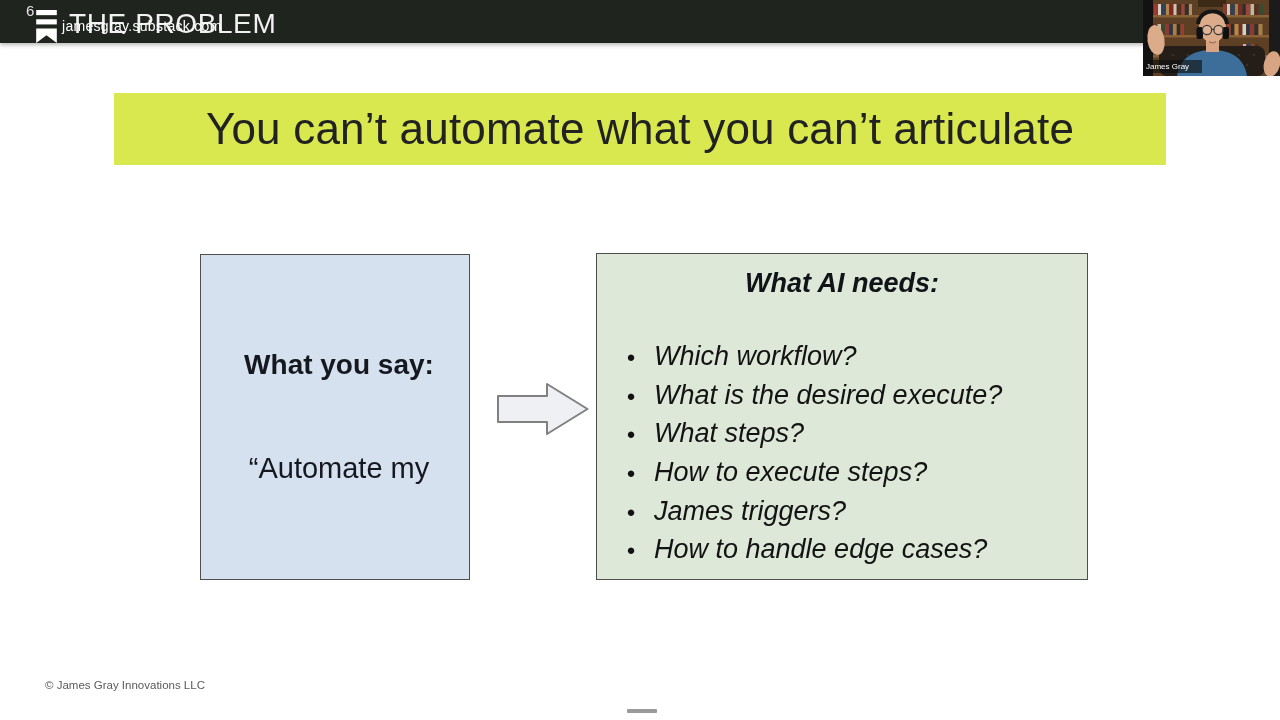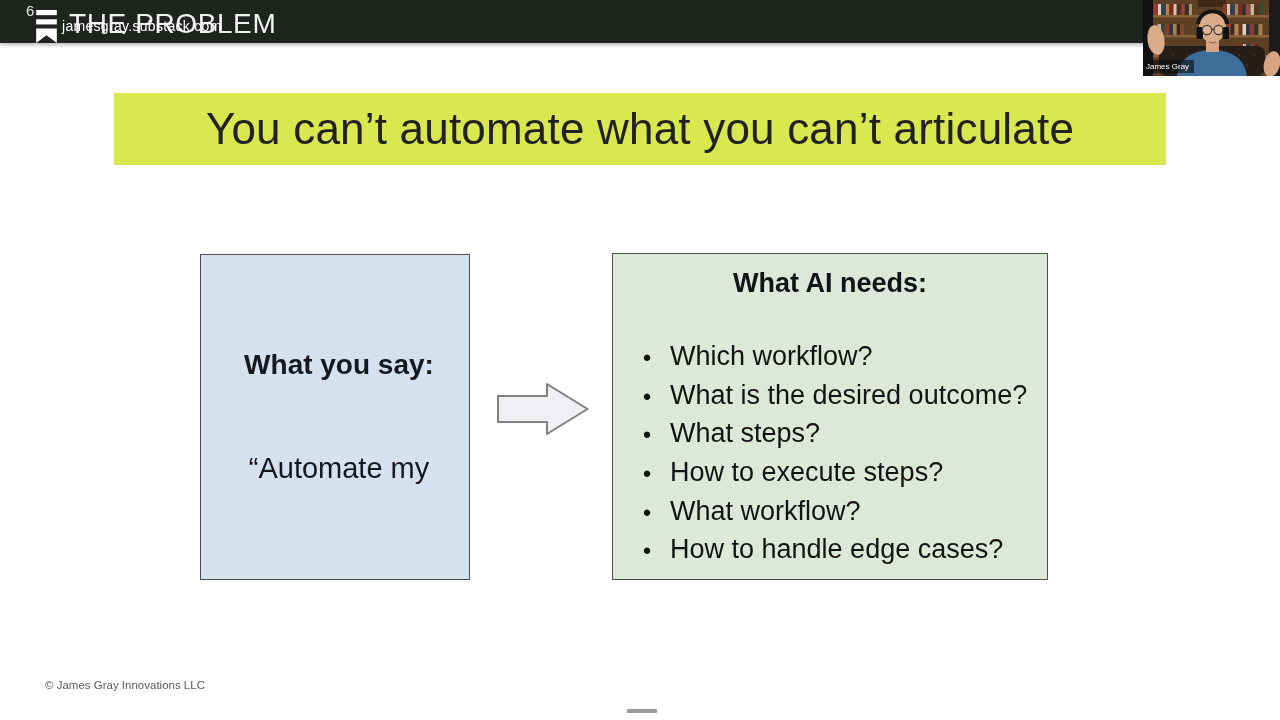--- a/index.html
+++ b/index.html
@@ -24,38 +24,38 @@
   }
   
   .webcam{
     position:absolute;left:1143px;top:0;width:137px;height:76px;
     background:#1a1a1a;z-index:5;cursor:pointer;
   }
   .webcam svg{display:block;}
   .cam-label{
     position:absolute;left:0;bottom:3px;max-width:90px;
     background:rgba(15,15,15,.62);color:#fff;font-size:8px;
-    padding:2px 5px 2px 3px;white-space:nowrap;
+    padding:2px 13px 2px 3px;white-space:nowrap;
   }
   
   .title-banner{
     position:absolute;left:114px;top:93px;width:1052px;height:72px;
     background:#d9e84e;display:flex;align-items:center;justify-content:center;
   }
   .title-banner span{font-size:44px;color:#222;letter-spacing:.2px;white-space:nowrap;}
   .box{position:absolute;box-sizing:border-box;border:1.5px solid #4f4f4f;}
   .left-box{
     left:200px;top:254px;width:270px;height:326px;background:#d6e1f0;
     display:flex;flex-direction:column;align-items:center;justify-content:center;
     gap:34px;text-align:center;padding-left:8px;
   }
   .left-heading{font-size:28px;font-weight:bold;color:#15181e;}
   .left-quote{font-size:29px;color:#15181e;line-height:35px;margin-top:36px;}
   .arrow-wrap{position:absolute;left:497px;top:382px;width:92px;height:54px;}
-  .right-box{left:612px;top:253px;width:436px;height:327px;background:#dde8d8;}
+  .right-box{left:596px;top:253px;width:492px;height:327px;background:#dde8d8;font-style:italic;}
   .right-heading{
     position:absolute;left:0;right:0;top:14px;text-align:center;
     font-size:27px;font-weight:bold;color:#101317;
   }
   .bullets{position:absolute;left:0;right:0;top:83px;margin:0;padding:0;list-style:none;}
   .bullets li{position:relative;height:38.7px;display:flex;align-items:center;}
   .bullet-dot{
     position:absolute;left:26px;width:16px;text-align:center;
     font-size:15px;color:#111;line-height:1;
   }
@@ -185,33 +185,33 @@
 
   <div class="box right-box">
     <div class="right-heading">What AI needs:</div>
     <ul class="bullets">
       <li>
         <span class="bullet-dot">●</span>
         <span class="bullet-text">Which workflow?</span>
       </li>
       <li>
         <span class="bullet-dot">●</span>
-        <span class="bullet-text">What is the desired outcome?</span>
+        <span class="bullet-text">What is the desired execute?</span>
       </li>
       <li>
         <span class="bullet-dot">●</span>
         <span class="bullet-text">What steps?</span>
       </li>
       <li>
         <span class="bullet-dot">●</span>
         <span class="bullet-text">How to execute steps?</span>
       </li>
       <li>
         <span class="bullet-dot">●</span>
-        <span class="bullet-text">What workflow?</span>
+        <span class="bullet-text">James triggers?</span>
       </li>
       <li>
         <span class="bullet-dot">●</span>
         <span class="bullet-text">How to handle edge cases?</span>
       </li>
     </ul>
   </div>
 
   <div class="footer-note">© James Gray Innovations LLC</div>
 

